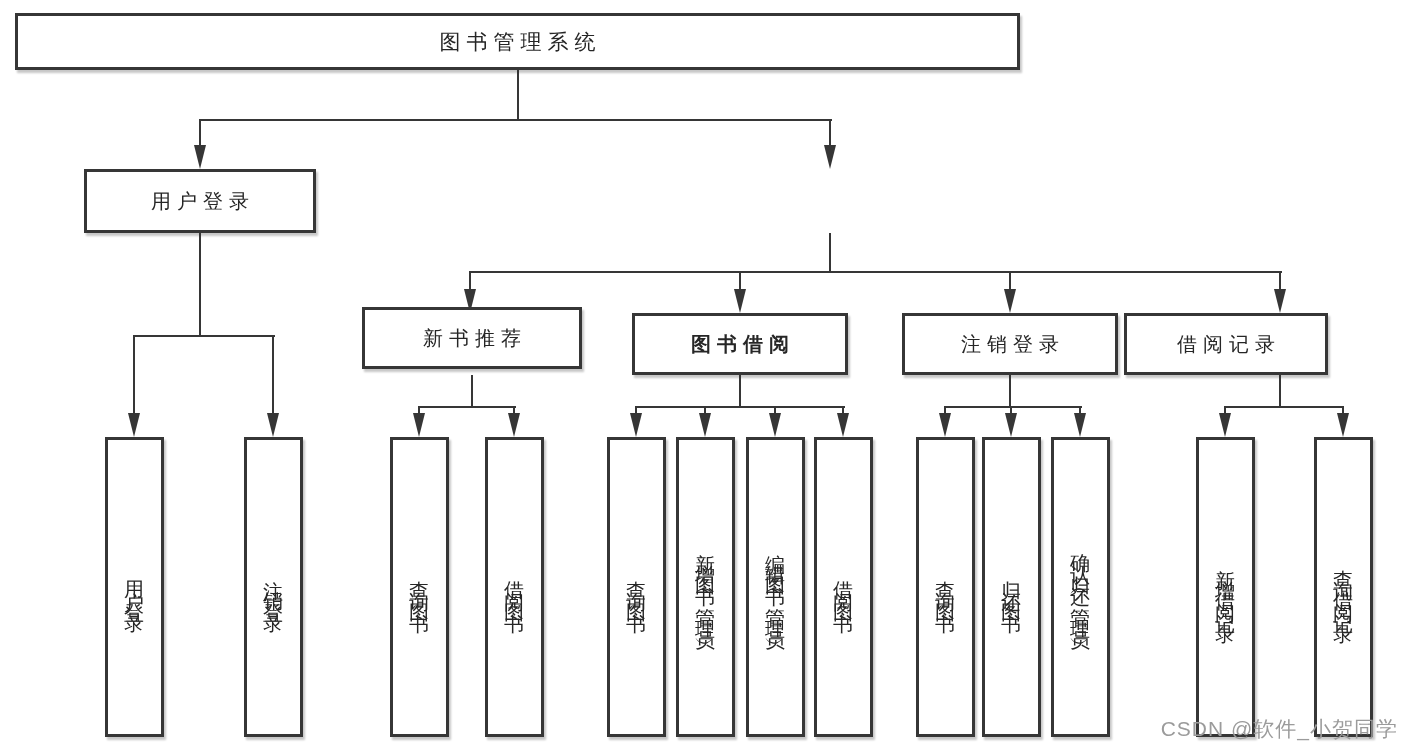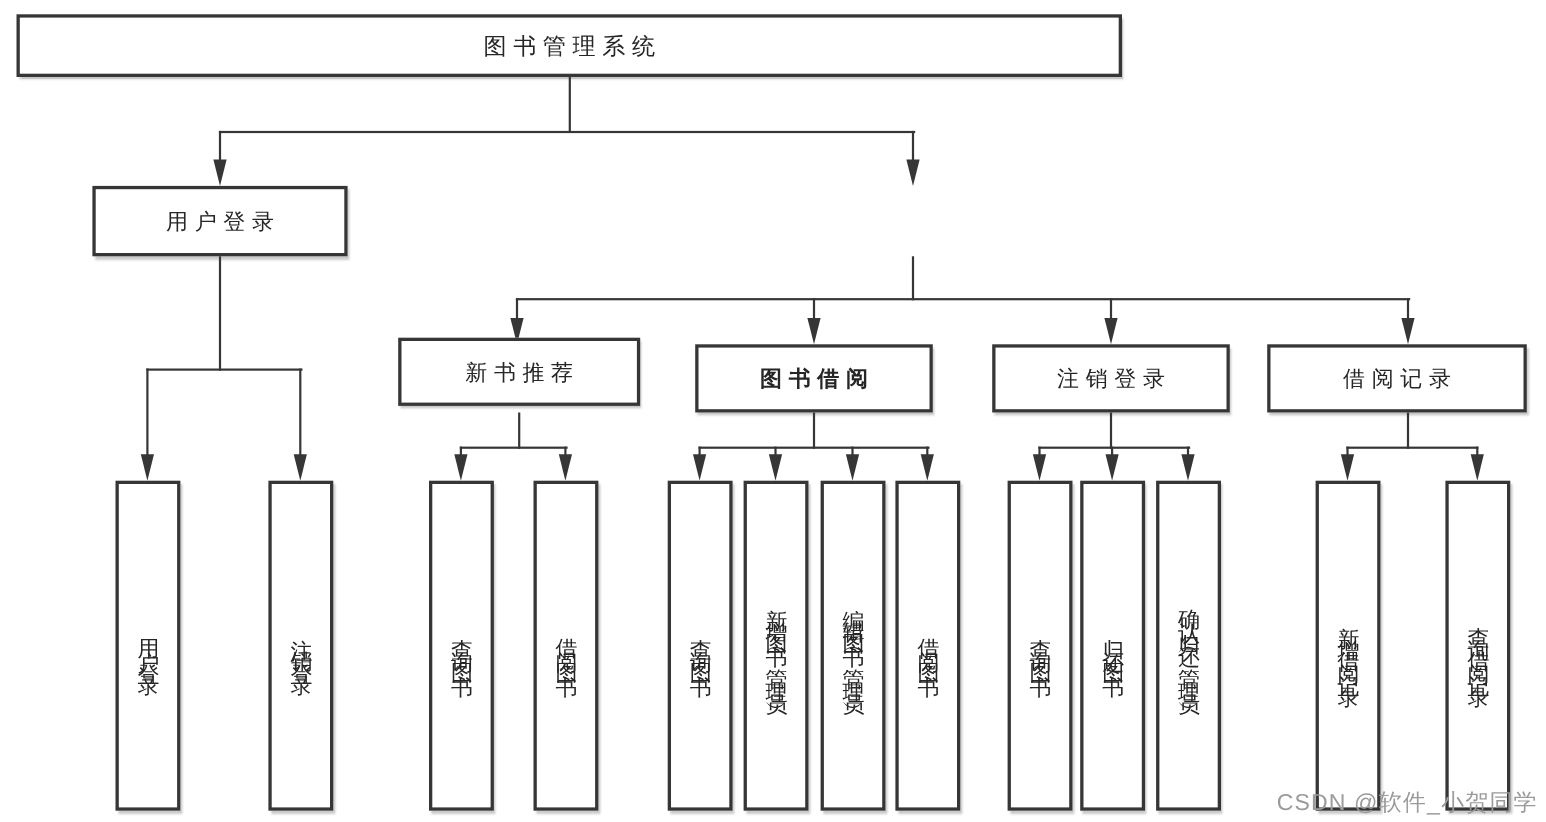--- a/index.html
+++ b/index.html
@@ -107,21 +107,21 @@
 
   <div class="node" style="left:362px; top:307px; width:220px; height:62px;">
     <span class="hlabel">新书推荐</span>
   </div>
   <div class="node" style="left:632px; top:313px; width:216px; height:62px;font-weight:bold;">
     <span class="hlabel">图书借阅</span>
   </div>
   <div class="node" style="left:902px; top:313px; width:216px; height:62px;">
     <span class="hlabel">注销登录</span>
   </div>
-  <div class="node" style="left:1152px; top:313px; width:236px; height:62px;">
+  <div class="node" style="left:1124px; top:313px; width:204px; height:62px;">
     <span class="hlabel">借阅记录</span>
   </div>
 
   <div class="line" style="left:471px; top:375px; width:2px; height:33px;"></div>
   <div class="line" style="left:418px; top:406px; width:98px; height:2px;"></div>
   <div class="line" style="left:418px; top:406px; width:2px; height:9px;"></div>
   <div class="arrow" style="left:413px; top:413px;"></div>
   <div class="line" style="left:513px; top:406px; width:2px; height:9px;"></div>
   <div class="arrow" style="left:508px; top:413px;"></div>
 

